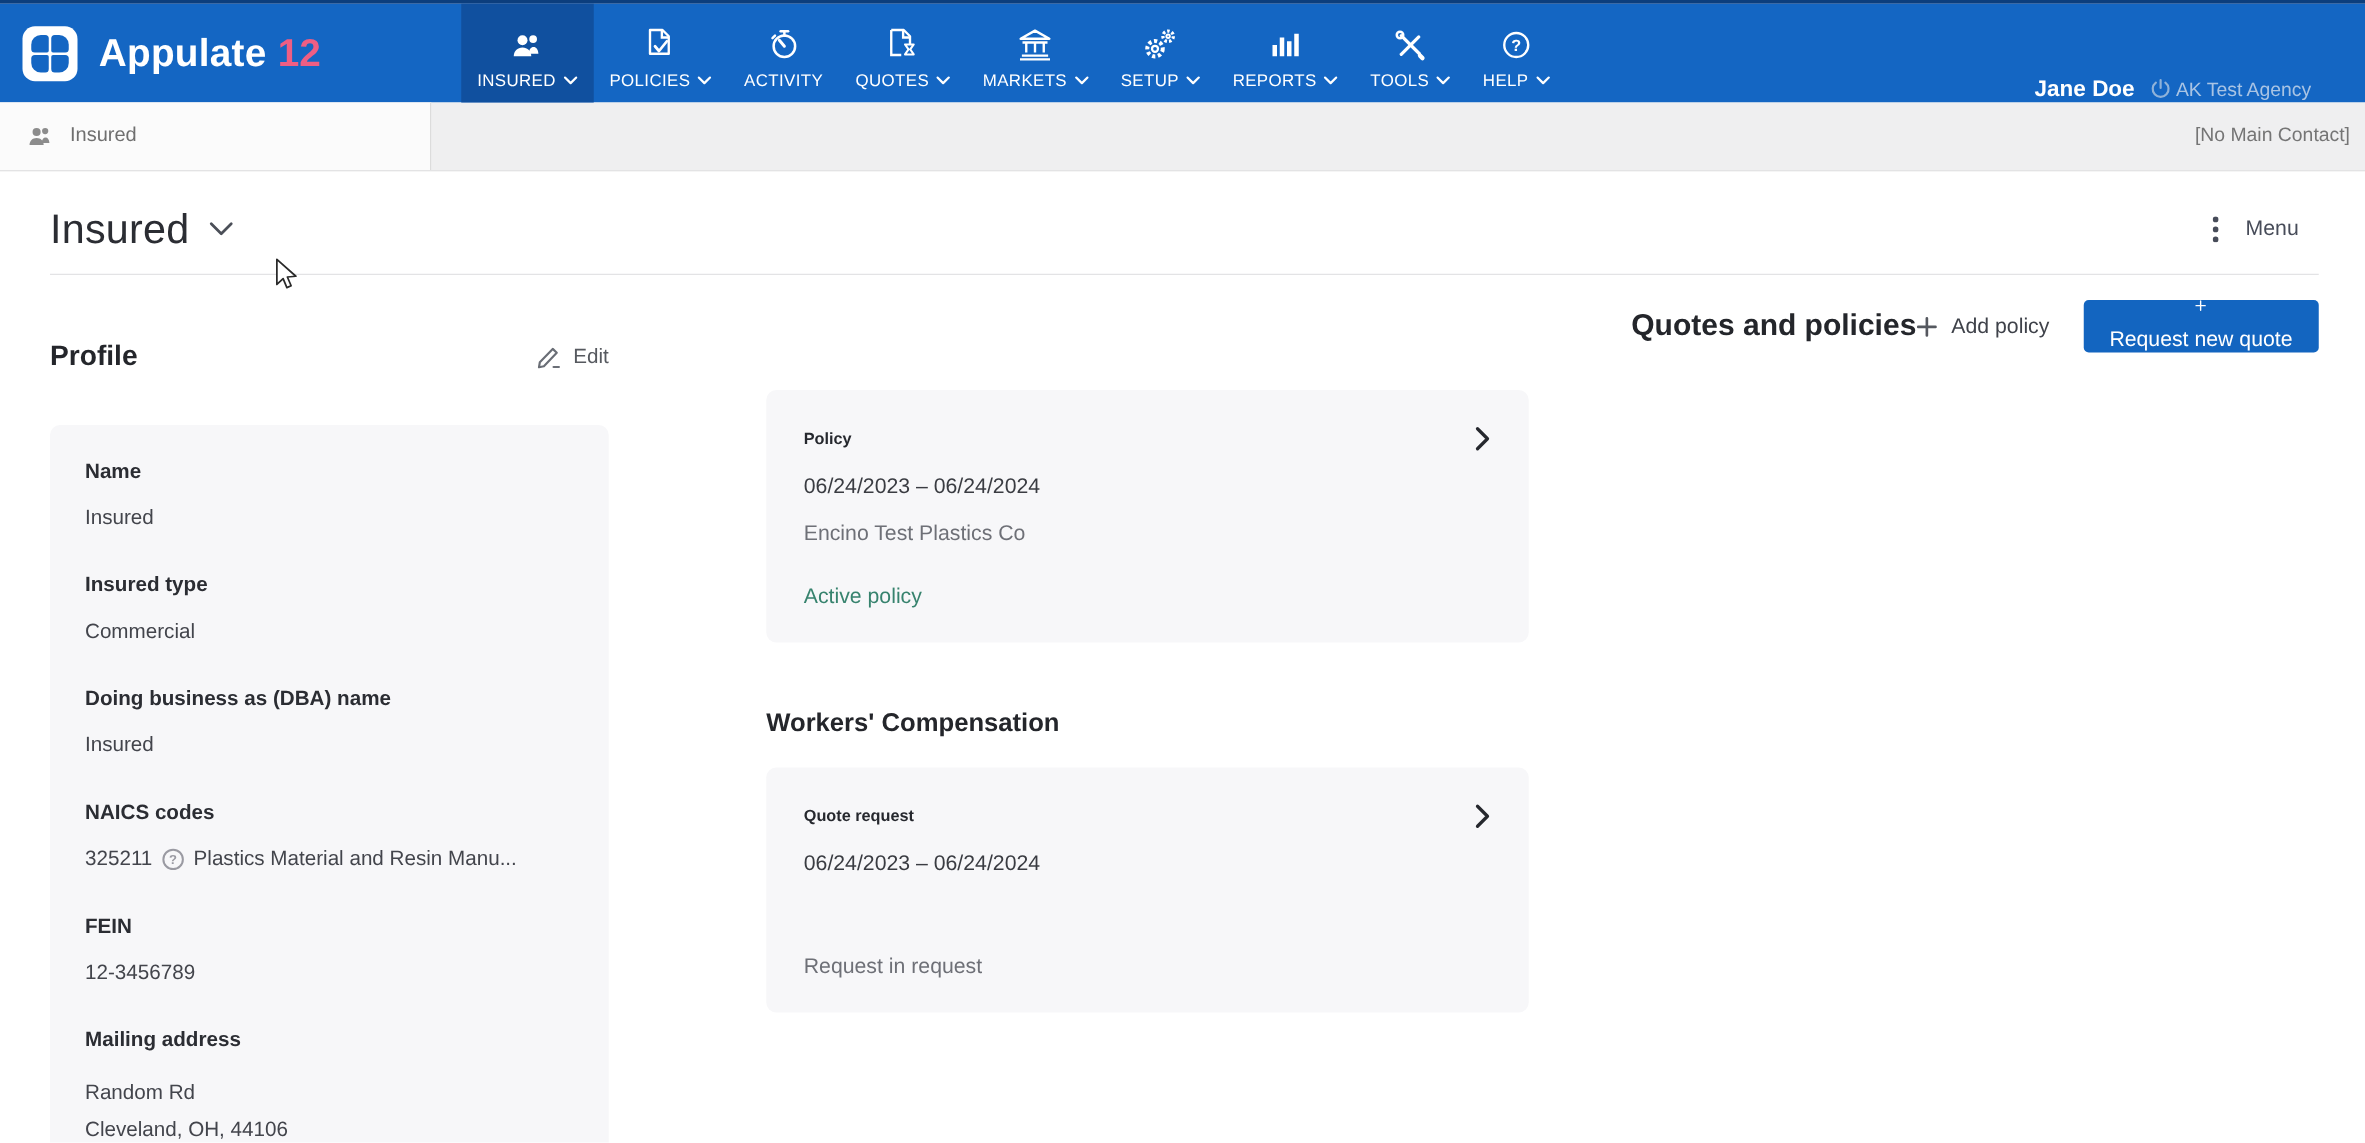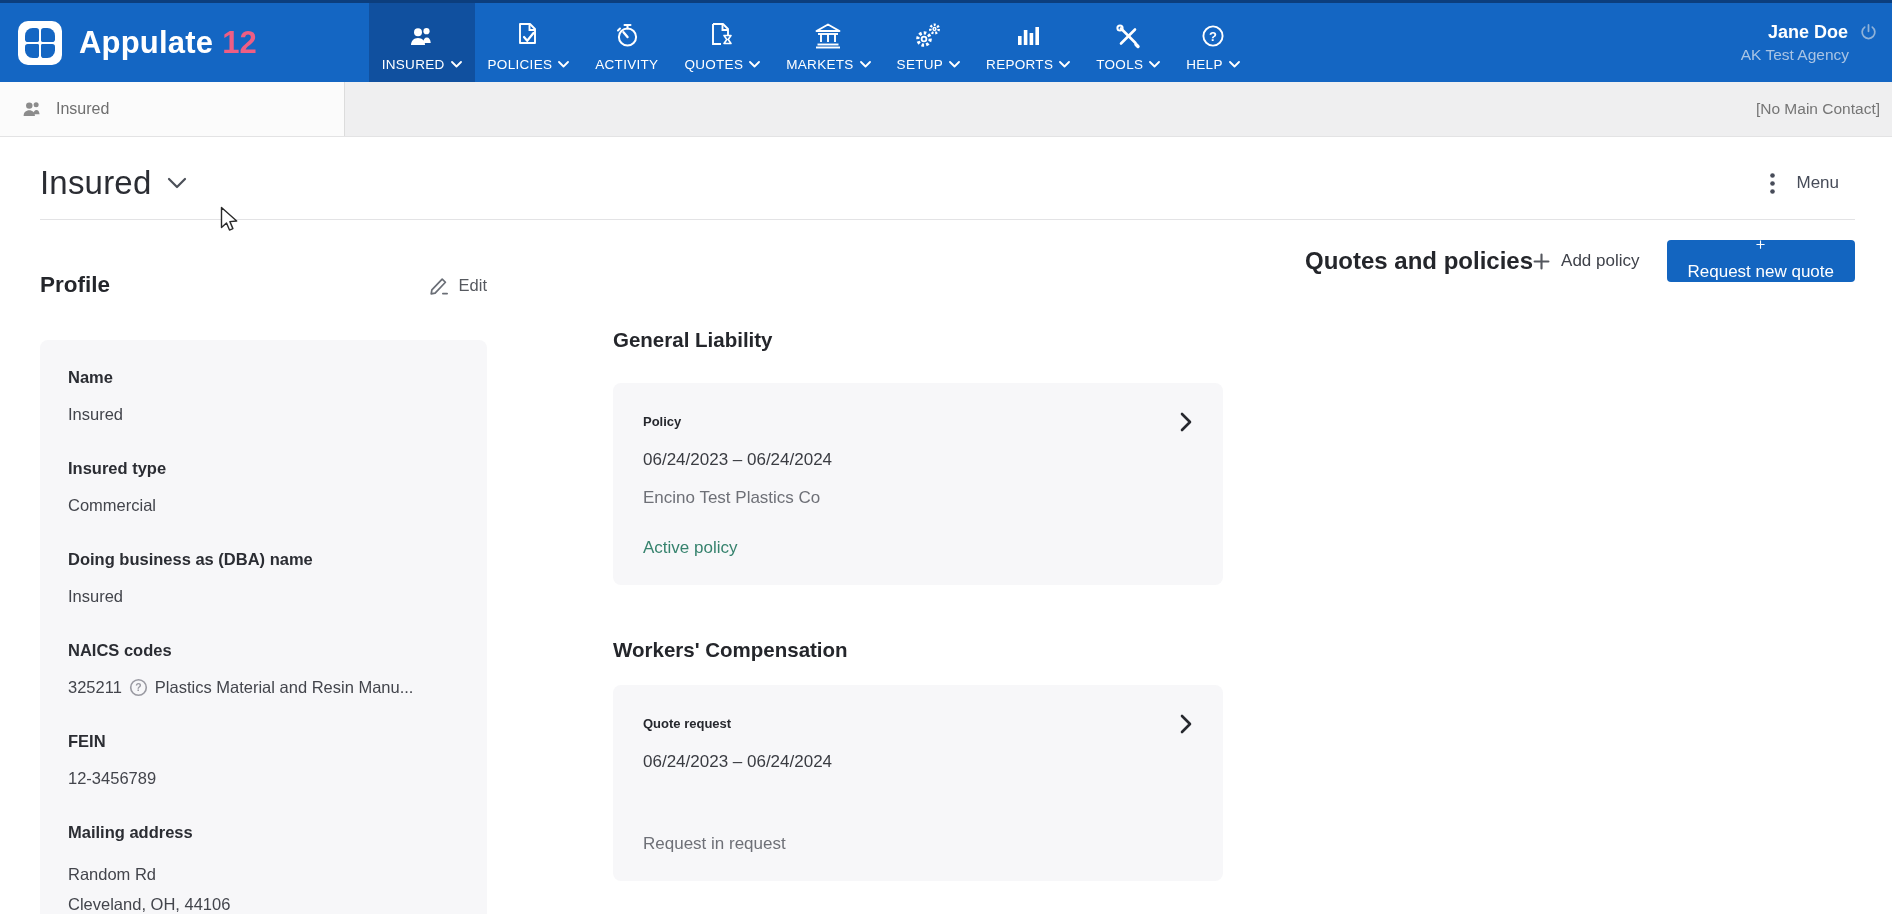--- a/index.html
+++ b/index.html
@@ -27,21 +27,21 @@
   .brand-ver  { font-size:31px; font-weight:700; color:#ee5e84; margin-left:9px; }
 
   .main-nav { display:flex; margin-left:112px; }
   .nav-item { display:flex; flex-direction:column; align-items:center; justify-content:flex-end;
     gap:7px; padding:10px 13px 10px; cursor:pointer; }
   .nav-item.active { background:#10509f; }
   .nav-icon { height:30px; display:flex; align-items:flex-end; }
   .nav-label { display:flex; align-items:center; gap:6px; color:#fff; font-size:13.5px;
     letter-spacing:.3px; white-space:nowrap; }
 
-  .user-block { margin-left:auto; margin-right:14px; display:flex; flex-direction:column;
+  .user-block { margin-left:auto; margin-right:14px; display:flex; flex-direction:row;
     justify-content:center; align-items:flex-end; gap:3px; }
   .user-row { display:flex; align-items:center; gap:11px; cursor:pointer; }
   .user-name { color:#fff; font-size:18px; font-weight:700; }
   .user-agency { color:#a9c4e4; font-size:15.5px; margin-right:29px; }
 
   
   .crumb-bar { height:55px; background:#efeff0; display:flex; align-items:center;
     border-bottom:1px solid #e3e3e4; }
   .crumb-tab { width:345px; height:100%; background:#fbfbfb; border-right:1px solid #dcdcdc;
     display:flex; align-items:center; gap:11px; padding-left:20px; cursor:pointer; }
@@ -384,21 +384,20 @@
             </div>
             <button class="primary-btn">
               <svg width="17" height="17" viewBox="0 0 16 16" stroke="#fff" stroke-width="2" stroke-linecap="round" fill="none">
                   <path d="M8 1.5v13M1.5 8h13"></path>
                 </svg>
               <span>Request new quote</span>
             </button>
           </div>
         </div>
 
-        <h3 class="lob-title gl-title">General Liability</h3>
 
         <div class="quote-card">
           <div class="qc-head">
             <span class="qc-title">Policy</span>
             <svg width="13" height="20" viewBox="0 0 13 20" fill="none" stroke="#26282e" stroke-width="2.6" stroke-linecap="round" stroke-linejoin="round">
                 <path d="M2 2l8 8-8 8"></path>
               </svg>
           </div>
           <div class="qc-dates">06/24/2023 – 06/24/2024</div>
           <div class="qc-carrier">Encino Test Plastics Co</div>

